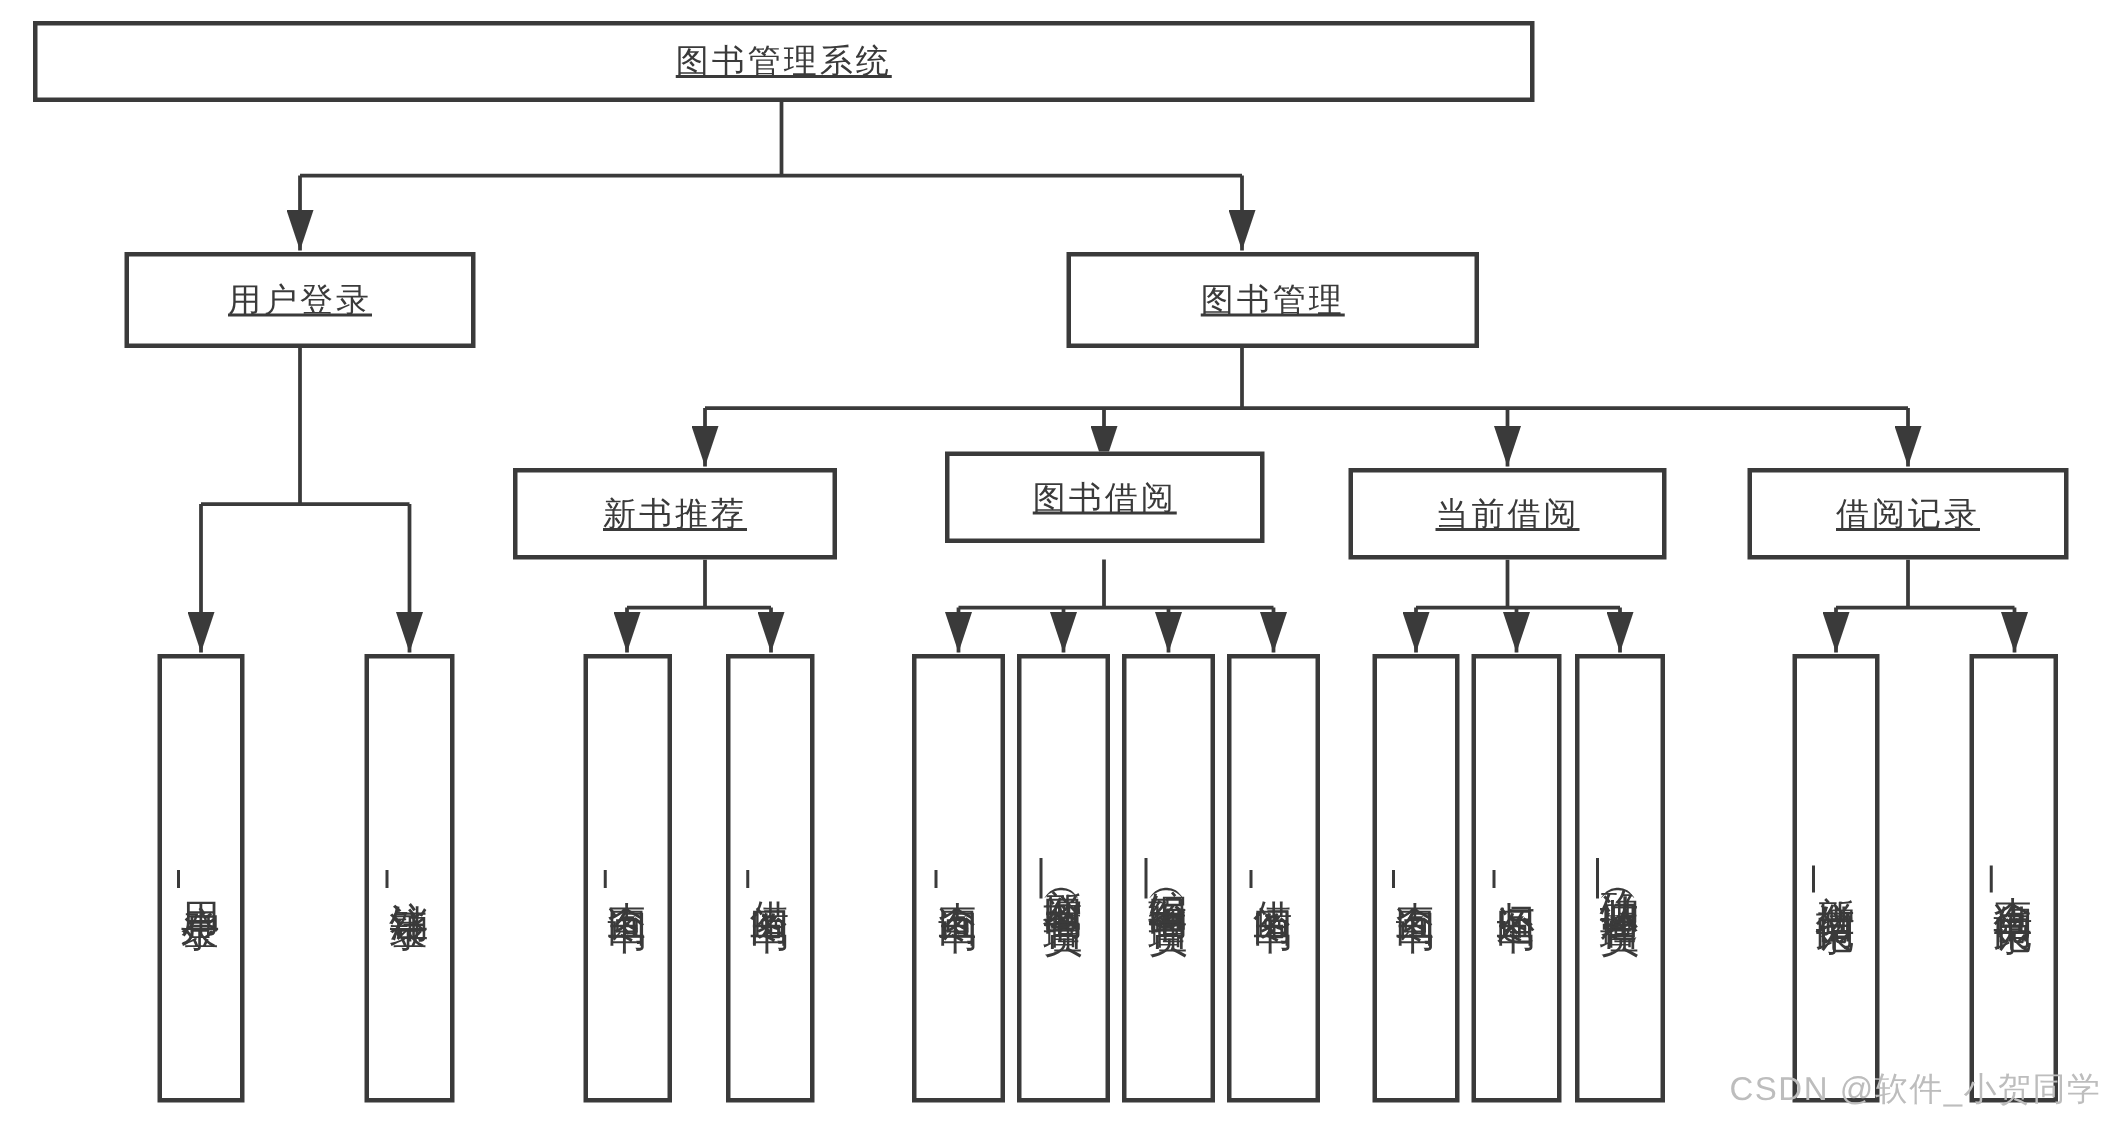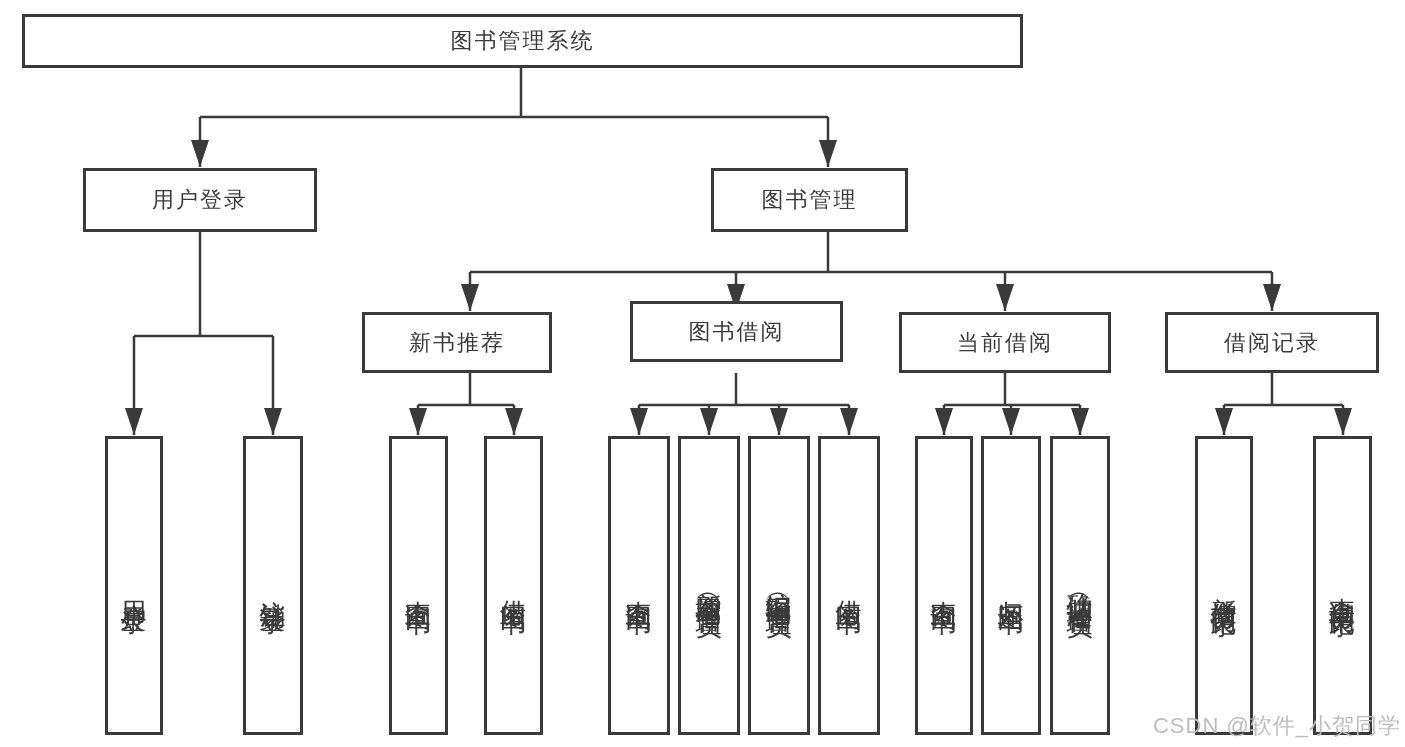--- a/index.html
+++ b/index.html
@@ -30,20 +30,21 @@
     align-items: center;
     justify-content: center;
     z-index: 1;
   }
   .node .label {
     color: #3a3a3a;
     font-size: 22px;
     letter-spacing: 2px;
     white-space: nowrap;
     line-height: 1;
+    text-decoration: underline;
   }
   .node.leaf .label {
     writing-mode: vertical-rl;
     text-orientation: mixed;
     font-size: 26px;
     letter-spacing: 3px;
     white-space: normal;
   }
   .watermark {
     position: absolute;
@@ -112,25 +113,25 @@
     </g>
   </svg>
 
   <div class="node" style="left:22px; top:14px; width:1001px; height:54px">
     <span class="label">图书管理系统</span>
   </div>
 
   <div class="node" style="left:83px; top:168px; width:234px; height:64px">
     <span class="label">用户登录</span>
   </div>
-  <div class="node" style="left:711px; top:168px; width:197px; height:64px">
+  <div class="node" style="left:711px; top:168px; width:275px; height:64px">
     <span class="label">图书管理</span>
   </div>
 
-  <div class="node" style="left:362px; top:312px; width:190px; height:61px">
+  <div class="node" style="left:342px; top:312px; width:216px; height:61px">
     <span class="label">新书推荐</span>
   </div>
   <div class="node" style="left:630px; top:301px; width:213px; height:61px">
     <span class="label">图书借阅</span>
   </div>
   <div class="node" style="left:899px; top:312px; width:212px; height:61px">
     <span class="label">当前借阅</span>
   </div>
   <div class="node" style="left:1165px; top:312px; width:214px; height:61px">
     <span class="label">借阅记录</span>

